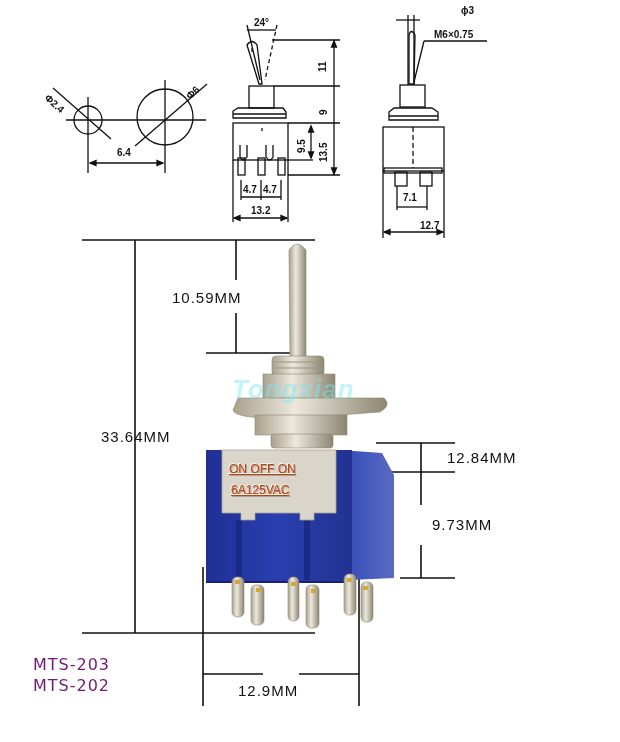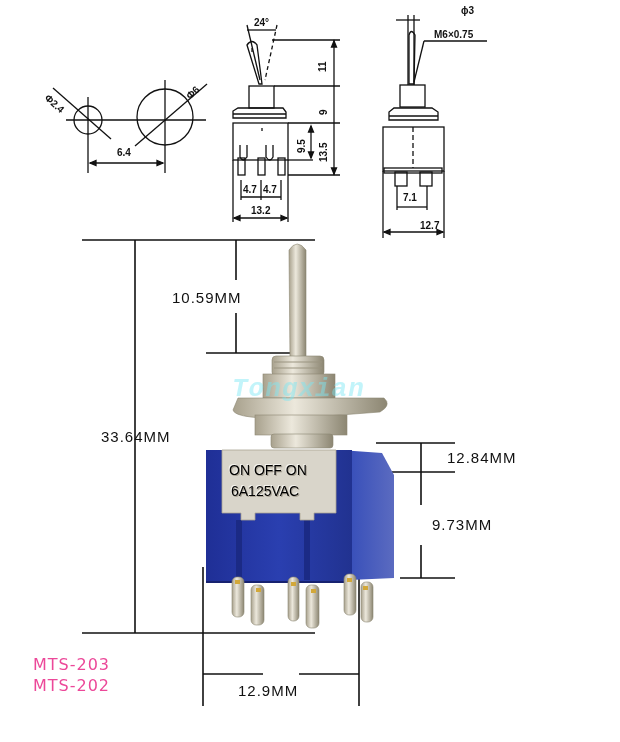--- a/index.html
+++ b/index.html
@@ -1,22 +1,22 @@
 <!DOCTYPE html>
 <html><head>
 <meta charset="utf-8">
 <style>
   html, body { margin: 0; padding: 0; background: #ffffff; }
   body { width: 620px; height: 742px; position: relative; overflow: hidden; font-family: "Liberation Sans", "DejaVu Sans", sans-serif; }
   svg { position: absolute; left: 0; top: 0; }
   .dimtxt { position: absolute; font-family: Liberation Sans, sans-serif; color: #111; font-size: 15px; letter-spacing: 1px; white-space: nowrap; }
   .drawtxt { position: absolute; font-family: "Liberation Sans", "DejaVu Sans", sans-serif; font-weight: bold; color: #111; font-size: 10px; white-space: nowrap; }
-  .model { position: absolute; font-family: "DejaVu Sans", "Liberation Sans", sans-serif; color: #ec4899; font-size: 16px; letter-spacing: 1px; line-height: 21px; }
-  .watermark { position: absolute; font-family: Liberation Mono, monospace; font-style: italic; font-weight: bold; font-size: 26px; color: rgba(120, 230, 245, 0.45); letter-spacing: 1px; }
-  .emboss { position: absolute; font-family: "Liberation Sans", sans-serif; font-size: 14px; color: #000000; text-shadow: 1px 1px 0 #a8a294, -1px -1px 0 #f6f4ee; letter-spacing: 0px; white-space: nowrap; }
+  .model { position: absolute; font-family: "DejaVu Sans", "Liberation Sans", sans-serif; color: #701a75; font-size: 16px; letter-spacing: 1px; line-height: 21px; }
+  .watermark { position: absolute; font-family: Liberation Sans, sans-serif; font-style: italic; font-weight: bold; font-size: 26px; color: rgba(120, 230, 245, 0.45); letter-spacing: 1px; }
+  .emboss { position: absolute; font-family: "Liberation Sans", sans-serif; font-size: 12px; color: #c2410c; text-shadow: 1px 1px 0 #a8a294, -1px -1px 0 #f6f4ee; letter-spacing: 0px; white-space: nowrap; text-decoration: underline; }
 </style>
 </head>
 <body>
 
 <svg width="620" height="742" viewBox="0 0 620 742">
   <g stroke="#111" stroke-width="1.3" fill="none">
 
     <g>
       <line x1="66" y1="120" x2="206" y2="120"></line>
       <circle cx="88" cy="120" r="14"></circle>

